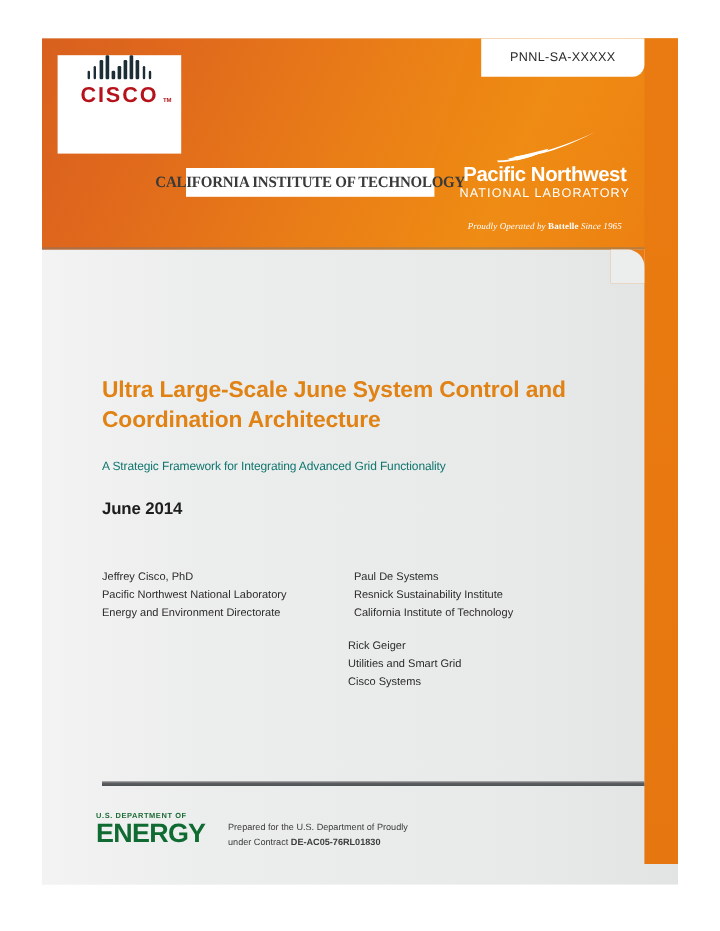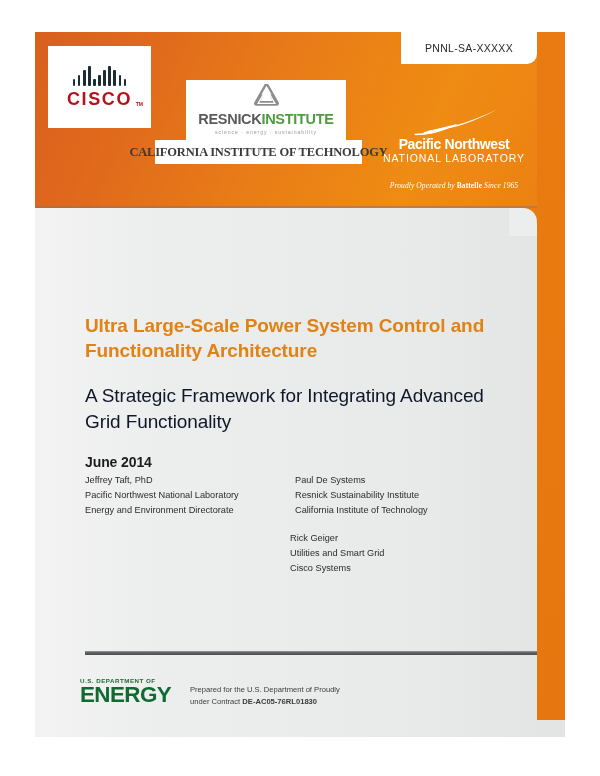--- a/index.html
+++ b/index.html
@@ -115,21 +115,20 @@
   .cisco-box {
     position: absolute;
     left: 48px;
     top: 46px;
     width: 103px;
     height: 82px;
     background: #ffffff;
     display: flex;
     flex-direction: column;
     align-items: center;
-    justify-content: center;
   }
   .cisco-bars {
     display: flex;
     align-items: flex-end;
     height: 20px;
     gap: 2.5px;
     margin-bottom: 4px;
   }
   .cisco-bars i {
     display: block;
@@ -220,21 +219,21 @@
     text-align: center;
     color: #ffffff;
   }
   .pnnl-swoosh {
     width: 92px;
     height: 28px;
     margin: 0 auto 1px auto;
     display: block;
   }
   .pnnl-name {
-    font-size: 14px;
+    font-size: 17px;
     font-weight: bold;
     letter-spacing: -0.4px;
     line-height: 1.05;
     white-space: nowrap;
   }
   .pnnl-sub {
     font-size: 10.5px;
     letter-spacing: 0.9px;
     line-height: 1.2;
     white-space: nowrap;
@@ -259,22 +258,22 @@
   .doc-title {
     font-size: 19px;
     font-weight: bold;
     color: #e08214;
     line-height: 1.32;
     letter-spacing: -0.1px;
     margin: 0;
   }
   .doc-subtitle {
     margin: 20px 0 0 0;
-    font-size: 19px;
-    color: #0f172a;
+    font-size: 10px;
+    color: #0f766e;
     line-height: 1.38;
     font-weight: normal;
     letter-spacing: -0.1px;
   }
   .doc-date {
     margin: 18px 0 0 0;
     font-size: 14px;
     font-weight: bold;
     color: #1d1d1d;
     letter-spacing: -0.1px;
@@ -384,58 +383,46 @@
       <i style="height:16px"></i>
         <i style="height:11px"></i>
         <i style="height:7px"></i>
     </div>
     <div class="cisco-wordmark">
       <span>CISCO</span>
       <span class="cisco-tm">TM</span>
     </div>
   </div>
 
-  <div class="resnick-box">
-    <svg class="resnick-mark" viewBox="0 0 64 64">
-      <path d="M32 4 L56 46 L8 46 Z" fill="none" stroke="#8d8d8d" stroke-width="11" stroke-linejoin="round"></path>
-      <path d="M32 4 L44 25 L20 25 Z" fill="#ffffff"></path>
-      <circle cx="32" cy="30" r="9" fill="#ffffff"></circle>
-      <path d="M32 12 L52 46 L12 46 Z" fill="none" stroke="#ffffff" stroke-width="3"></path>
-    </svg>
-    <div class="resnick-word">
-      <span class="r1">RESNICK</span><span class="r2">INSTITUTE</span>
-    </div>
-    <div class="resnick-tag">science · energy · sustainability</div>
-  </div>
 
   <div class="caltech-box">
     <span class="caltech-text">CALIFORNIA INSTITUTE OF TECHNOLOGY</span>
   </div>
 
   <div class="pnnl-logo">
     <svg class="pnnl-swoosh" viewBox="0 0 180 54">
       <path d="M176 2 C150 14 120 26 92 34 C74 39 56 43 38 46 C60 44 80 40 98 35 C118 29 146 17 176 2 Z" fill="#ffffff"></path>
       <path d="M40 44 C58 41 78 37 96 32 C80 40 62 46 44 50 Z" fill="#ffffff"></path>
       <path d="M12 50 C34 49 58 45 80 39 C60 47 38 52 14 53 Z" fill="#ffffff"></path>
       <path d="M30 47 L96 31 L92 36 L34 50 Z" fill="#ffffff"></path>
     </svg>
     <div class="pnnl-name">Pacific Northwest</div>
     <div class="pnnl-sub">NATIONAL LABORATORY</div>
     <div class="pnnl-tag"><span>Proudly Operated by </span><b>Battelle</b><span> Since 1965</span></div>
   </div>
 
   <div class="title-block">
-    <h1 class="doc-title">Ultra Large-Scale Power System Control and Functionality Architecture</h1>
+    <h1 class="doc-title">Ultra Large-Scale June System Control and Coordination Architecture</h1>
     <p class="doc-subtitle">A Strategic Framework for Integrating Advanced Grid Functionality</p>
     <p class="doc-date">June 2014</p>
   </div>
 
   <div class="authors-row">
     <div class="author-col">
-      <span class="a-line">Jeffrey Taft, PhD</span>
+      <span class="a-line">Jeffrey Cisco, PhD</span>
       <span class="a-line">Pacific Northwest National Laboratory</span>
       <span class="a-line">Energy and Environment Directorate</span>
     </div>
     <div class="author-col">
       <span class="a-line">Paul De Systems</span>
       <span class="a-line">Resnick Sustainability Institute</span>
       <span class="a-line">California Institute of Technology</span>
     </div>
   </div>
   <div class="author-solo">

